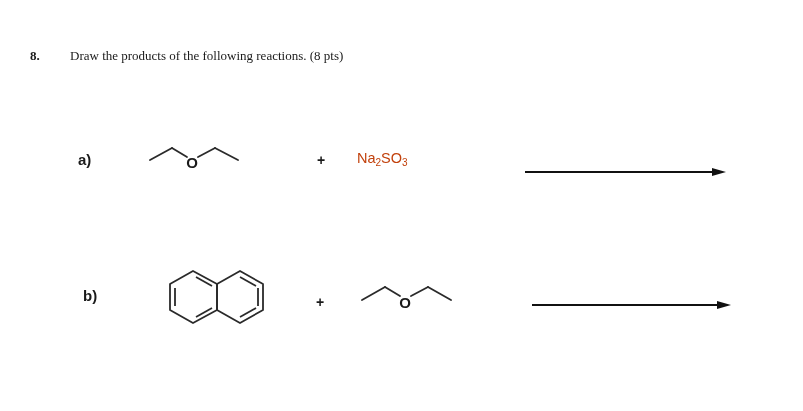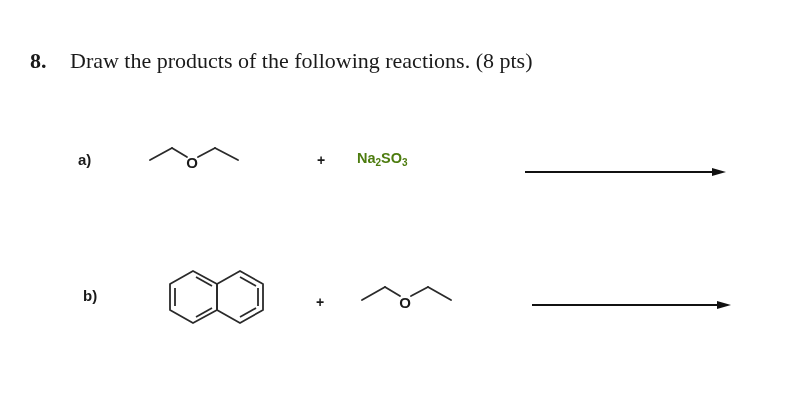--- a/index.html
+++ b/index.html
@@ -1,33 +1,33 @@
 <!DOCTYPE html>
 <html><head>
   <meta charset="utf-8">
   <style>
     html, body { margin: 0; padding: 0; background: #ffffff; }
     body { width: 803px; height: 411px; position: relative; overflow: hidden; }
     .q-header {
       position: absolute; left: 30px; top: 48px;
-      font-family: "Liberation Serif", serif; font-size: 22px; color: #1a1a1a;
+      font-family: "Liberation Serif", serif; font-size: 13px; color: #1a1a1a;
       white-space: nowrap;
     }
     .q-number { font-weight: bold; display: inline-block; width: 40px; }
     .part-label {
       position: absolute;
       font-family: "Liberation Sans", sans-serif; font-weight: bold; font-size: 15px; color: #1a1a1a;
     }
     .plus {
       position: absolute;
       font-family: "Liberation Sans", sans-serif; font-weight: bold; font-size: 14px; color: #1a1a1a;
     }
     .reagent {
       position: absolute;
-      font-family: "Liberation Sans", sans-serif; font-weight: bold; font-size: 14.5px; color: #4d7c0f;
+      font-family: "Liberation Sans", sans-serif; font-weight: normal; font-size: 14.5px; color: #c2410c;
       white-space: nowrap;
     }
     .reagent sub { font-size: 10px; vertical-align: -3px; }
     svg.layer { position: absolute; left: 0; top: 0; }
     .atom-label { font-family: "Liberation Sans", sans-serif; font-weight: bold; font-size: 15px; fill: #1a1a1a; }
   </style>
 </head>
 <body>
 
 <div class="q-header">

